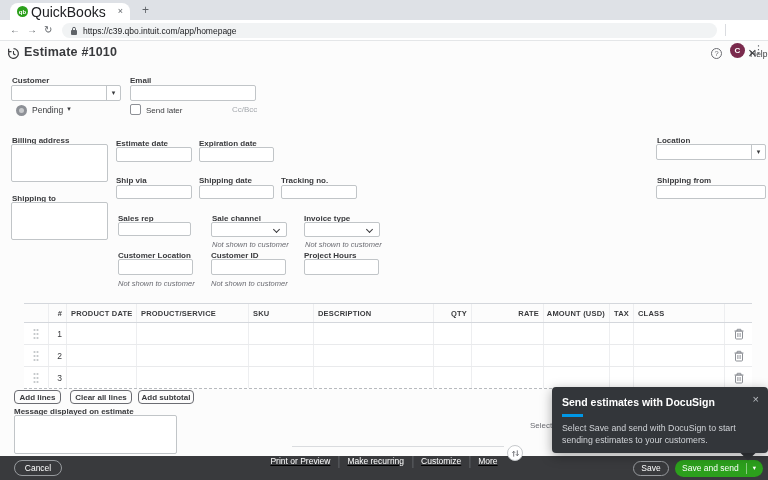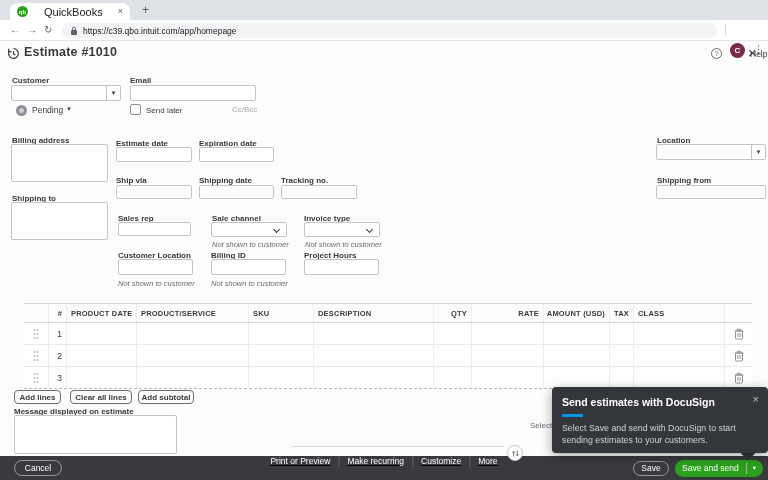--- a/index.html
+++ b/index.html
@@ -5,21 +5,21 @@
   * { margin:0; padding:0; box-sizing:border-box; }
   body { font-family:"Liberation Sans", sans-serif; background:#e9e9e9; }
   .screen { position:relative; width:768px; height:480px; background:#fcfcfc; overflow:hidden; }
 
   
   .tabstrip { position:absolute; left:0; top:0; width:768px; height:20px; background:#dee1e6; }
   .tab { position:absolute; left:10px; top:3px; width:120px; height:17px; background:#fff;
          border-radius:8px 8px 0 0; display:flex; align-items:center; padding:0 7px; }
   .qb-logo { width:11px; height:11px; border-radius:50%; background:#2ca01c; color:#fff;
              font-size:6px; font-weight:bold; display:flex; align-items:center; justify-content:center; flex:none;}
-  .tab-title { font-size:11px; color:#202124; margin-left:16px; flex:1; white-space:nowrap; overflow:hidden; }
+  .tab-title { font-size:14px; color:#202124; margin-left:3px; flex:1; white-space:nowrap; overflow:hidden; }
   .tab-close { font-size:9px; color:#5f6368; line-height:1; }
   .newtab { position:absolute; left:142px; top:3px; font-size:12px; color:#5f6368; }
   .urlbar { position:absolute; left:0; top:20px; width:768px; height:21px; background:#fff;
             border-bottom:1px solid #e4e6e8; }
   .nav-ico { position:absolute; top:4px; font-size:10px; color:#5f6368; }
   .urlpill { position:absolute; left:62px; top:3px; width:655px; height:15px; background:#f1f3f4;
              border-radius:8px; display:flex; align-items:center; padding:0 8px; }
   .url-text { font-size:8.5px; color:#202124; margin-left:5px; white-space:nowrap; }
   .chrome-div { position:absolute; left:725px; top:24px; width:1px; height:12px; background:#dadce0; }
   .avatar { position:absolute; left:730px; top:23px; width:15px; height:15px; border-radius:50%;
@@ -197,21 +197,21 @@
   <span class="note" style="left:212px; top:240px;">Not shown to customer</span>
   <span class="lbl" style="left:304px; top:214px;">Invoice type</span>
   <div class="selbox" style="left:304px; top:222px; width:76px; height:15px;">
     <span class="chev"></span>
   </div>
   <span class="note" style="left:305px; top:240px;">Not shown to customer</span>
 
   <span class="lbl" style="left:118px; top:251px;">Customer Location</span>
   <input class="inp" style="left: 118px; top: 259px; width: 75px; height: 16px;">
   <span class="note" style="left:118px; top:279px;">Not shown to customer</span>
-  <span class="lbl" style="left:211px; top:251px;">Billing ID</span>
+  <span class="lbl" style="left:211px; top:251px;">Customer ID</span>
   <input class="inp" style="left: 211px; top: 259px; width: 75px; height: 16px;">
   <span class="note" style="left:211px; top:279px;">Not shown to customer</span>
   <span class="lbl" style="left:304px; top:251px;">Project Hours</span>
   <input class="inp" style="left: 304px; top: 259px; width: 75px; height: 16px;">
 
   <div class="items">
     <div class="thead">
       <div class="tcell"></div>
       <div class="tcell hcell r">#</div>
       <div class="tcell hcell">PRODUCT DATE</div>

